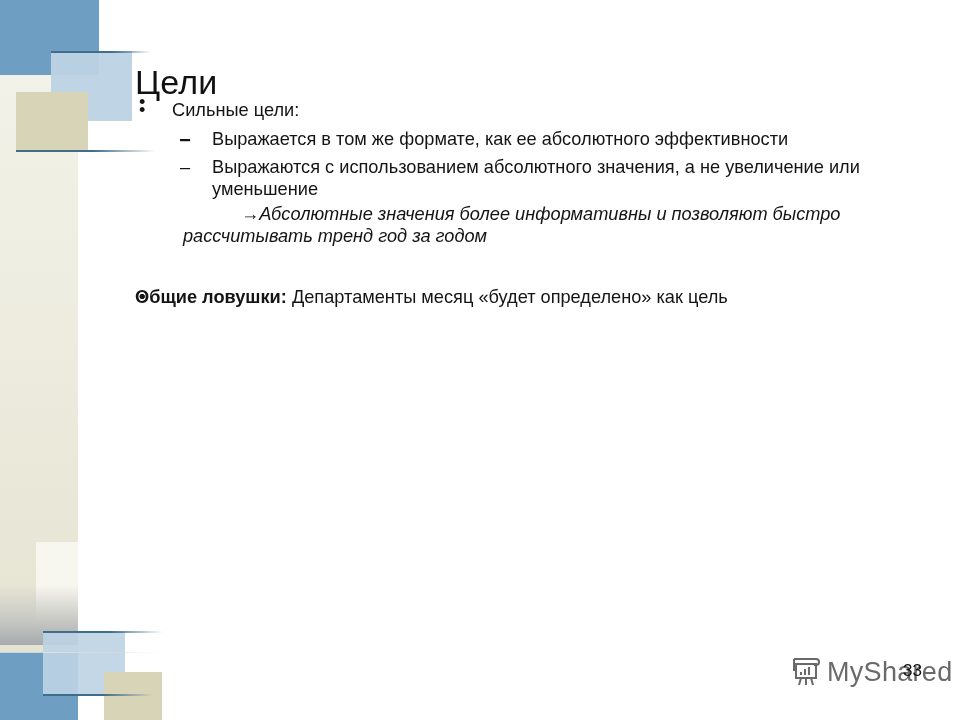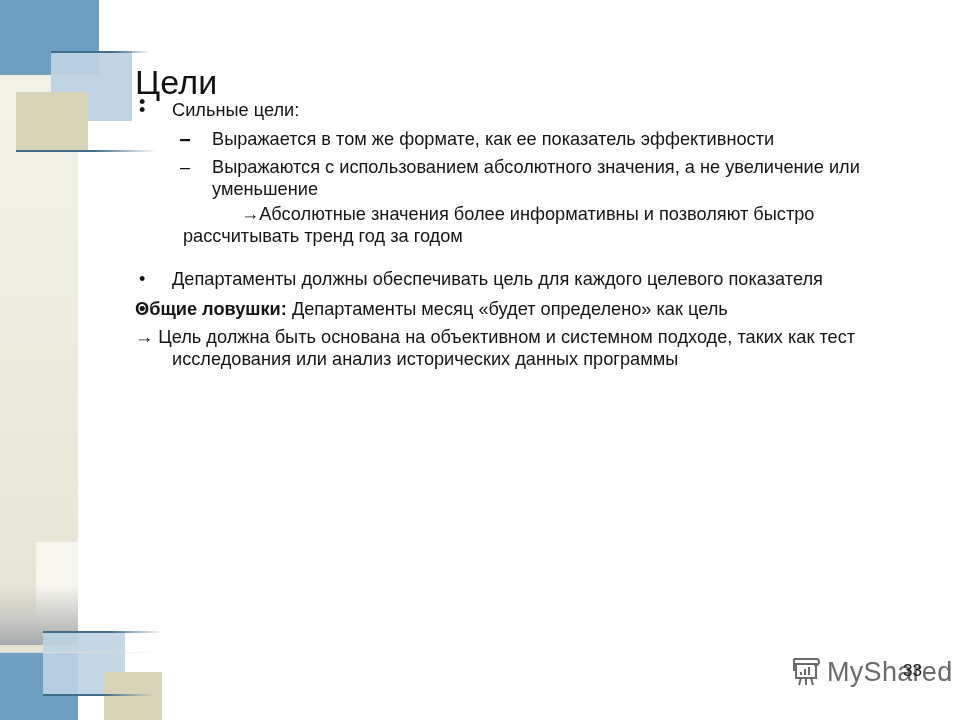--- a/index.html
+++ b/index.html
@@ -175,21 +175,22 @@
       margin-bottom: 7px;
     }
     .dash .mark {
       position: absolute;
       left: 45px;
       top: 0;
     }
     .note {
       padding-left: 48px;
       text-indent: 58px;
-      margin-bottom: 22px;
+      margin-bottom: 40px;
+      font-style: italic;
     }
     .plain {
       margin-bottom: 7px;
     }
     .plain b {
       font-weight: bold;
     }
     .arrow-para {
       padding-left: 37px;
       text-indent: -37px;
@@ -251,44 +252,42 @@
   <div class="bullet" style="margin-bottom:6px;">
     <span class="dot">•</span>
     <span>Сильные цели:</span>
   </div>
 
   <div class="dash">
     <span class="mark">–</span>
   </div>
   <div class="dash">
     <span class="mark">–</span>
-    <span>Выражается в том же формате, как ее показатель эффективности</span>
+    <span>Выражается в том же формате, как ее абсолютного эффективности</span>
   </div>
   <div class="dash" style="margin-bottom:4px;">
     <span class="mark">–</span>
     <span>Выражаются с использованием абсолютного значения, а не увеличение или уменьшение</span>
   </div>
 
   <div class="note">→Абсолютные значения более информативны и позволяют быстро рассчитывать тренд год за годом</div>
 
   <div class="bullet">
     <span class="dot">•</span>
-    <span>Департаменты должны обеспечивать цель для каждого целевого показателя</span>
   </div>
   <div class="bullet">
     <span class="dot">•</span>
   </div>
   <div class="bullet" style="margin-bottom:6px;">
     <span class="dot">•</span>
   </div>
 
   <div class="plain">
     <b>Общие ловушки:</b><span> Департаменты месяц «будет определено» как цель</span>
   </div>
-  <div class="arrow-para">→ Цель должна быть основана на объективном и системном подходе, таких как тест исследования или анализ исторических данных программы</div>
 </div>
 
 <div class="watermark">
   <svg class="logo-icon" viewBox="0 0 30 32" fill="none" stroke="#6a6a6a" stroke-width="2">
     <path d="M3 3 h22 a3 3 0 0 1 0 6 h-2"></path>
     <path d="M3 3 v12"></path>
     <rect x="5" y="8" width="20" height="14"></rect>
     <rect x="9" y="16" width="2" height="3" fill="#6a6a6a" stroke="none"></rect>
     <rect x="13" y="13" width="2" height="6" fill="#6a6a6a" stroke="none"></rect>
     <rect x="17" y="11" width="2" height="8" fill="#6a6a6a" stroke="none"></rect>

